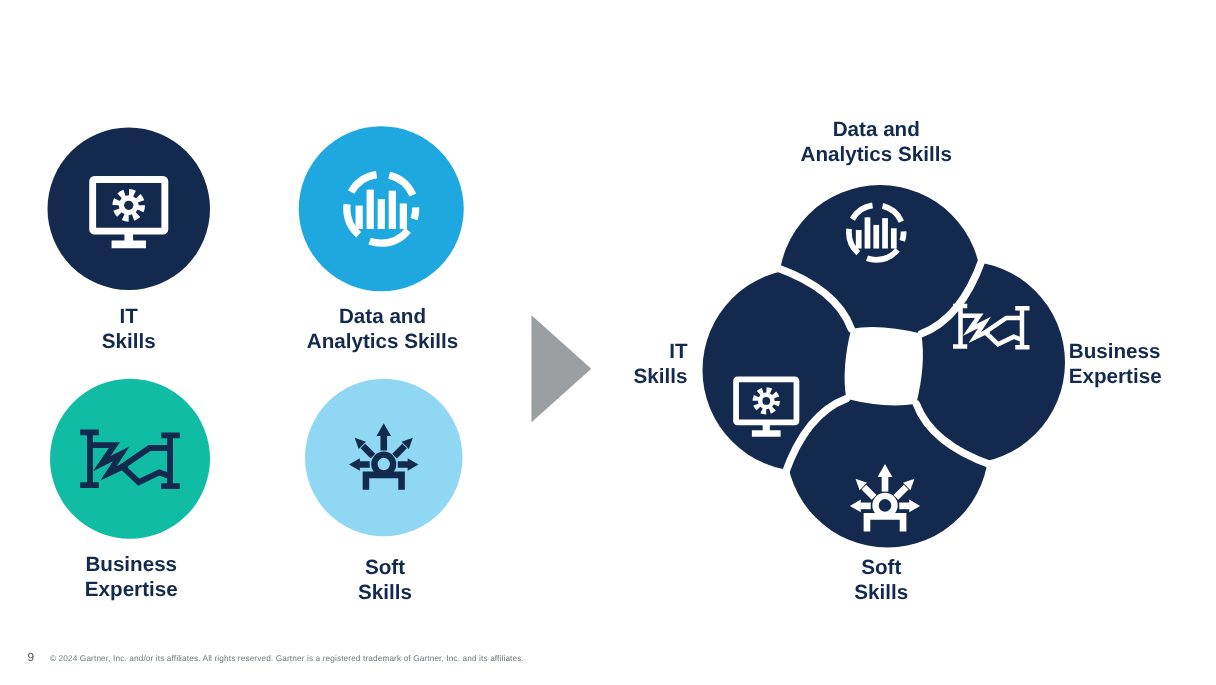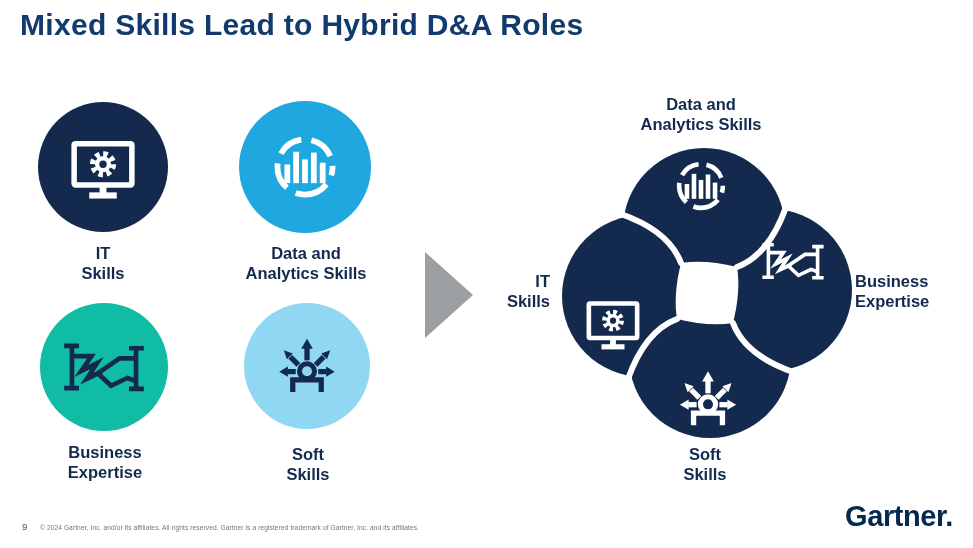--- a/index.html
+++ b/index.html
@@ -88,21 +88,20 @@
       <line x1="-6" y1="3" x2="-10.4" y2="3" stroke="currentColor" stroke-width="2.8"></line>
       <polygon points="-14.8,3 -10.2,0.3 -10.2,5.7" fill="currentColor"></polygon>
       <line x1="6" y1="3" x2="10.4" y2="3" stroke="currentColor" stroke-width="2.8"></line>
       <polygon points="14.8,3 10.2,0.3 10.2,5.7" fill="currentColor"></polygon>
     </g>
   </defs>
 </svg>
 
 <div class="slide" style="--navy: #132a4e; --title-navy: #123a6e; --blue: #1fa7e0; --teal: #10bca4; --light-blue: #90d7f4; --arrow-gray: #9c9fa1; --footer-gray: #6f787b; --logo-navy: #04294e;">
 
-  <div class="title">Mixed Skills Lead to Hybrid D&amp;A Roles</div>
 
   <div class="circle c-it">
     <svg viewBox="-24 -24 48 48" width="66" height="66">
         <use href="#icon-monitor"></use>
       </svg>
   </div>
   <div class="lbl" style="left:103px; top:244px;">
     <div>IT</div>
     <div>Skills</div>
   </div>
@@ -179,15 +178,14 @@
       <div>Skills</div>
     </div>
   </div>
   <div class="pw-label pwl-left">
     <div>IT</div>
     <div>Skills</div>
   </div>
 
   <div class="footer-page">9</div>
   <div class="footer-copy">© 2024 Gartner, Inc. and/or its affiliates. All rights reserved. Gartner is a registered trademark of Gartner, Inc. and its affiliates.</div>
-  <div class="logo">Gartner.</div>
 
 </div>
 
 </body></html>

